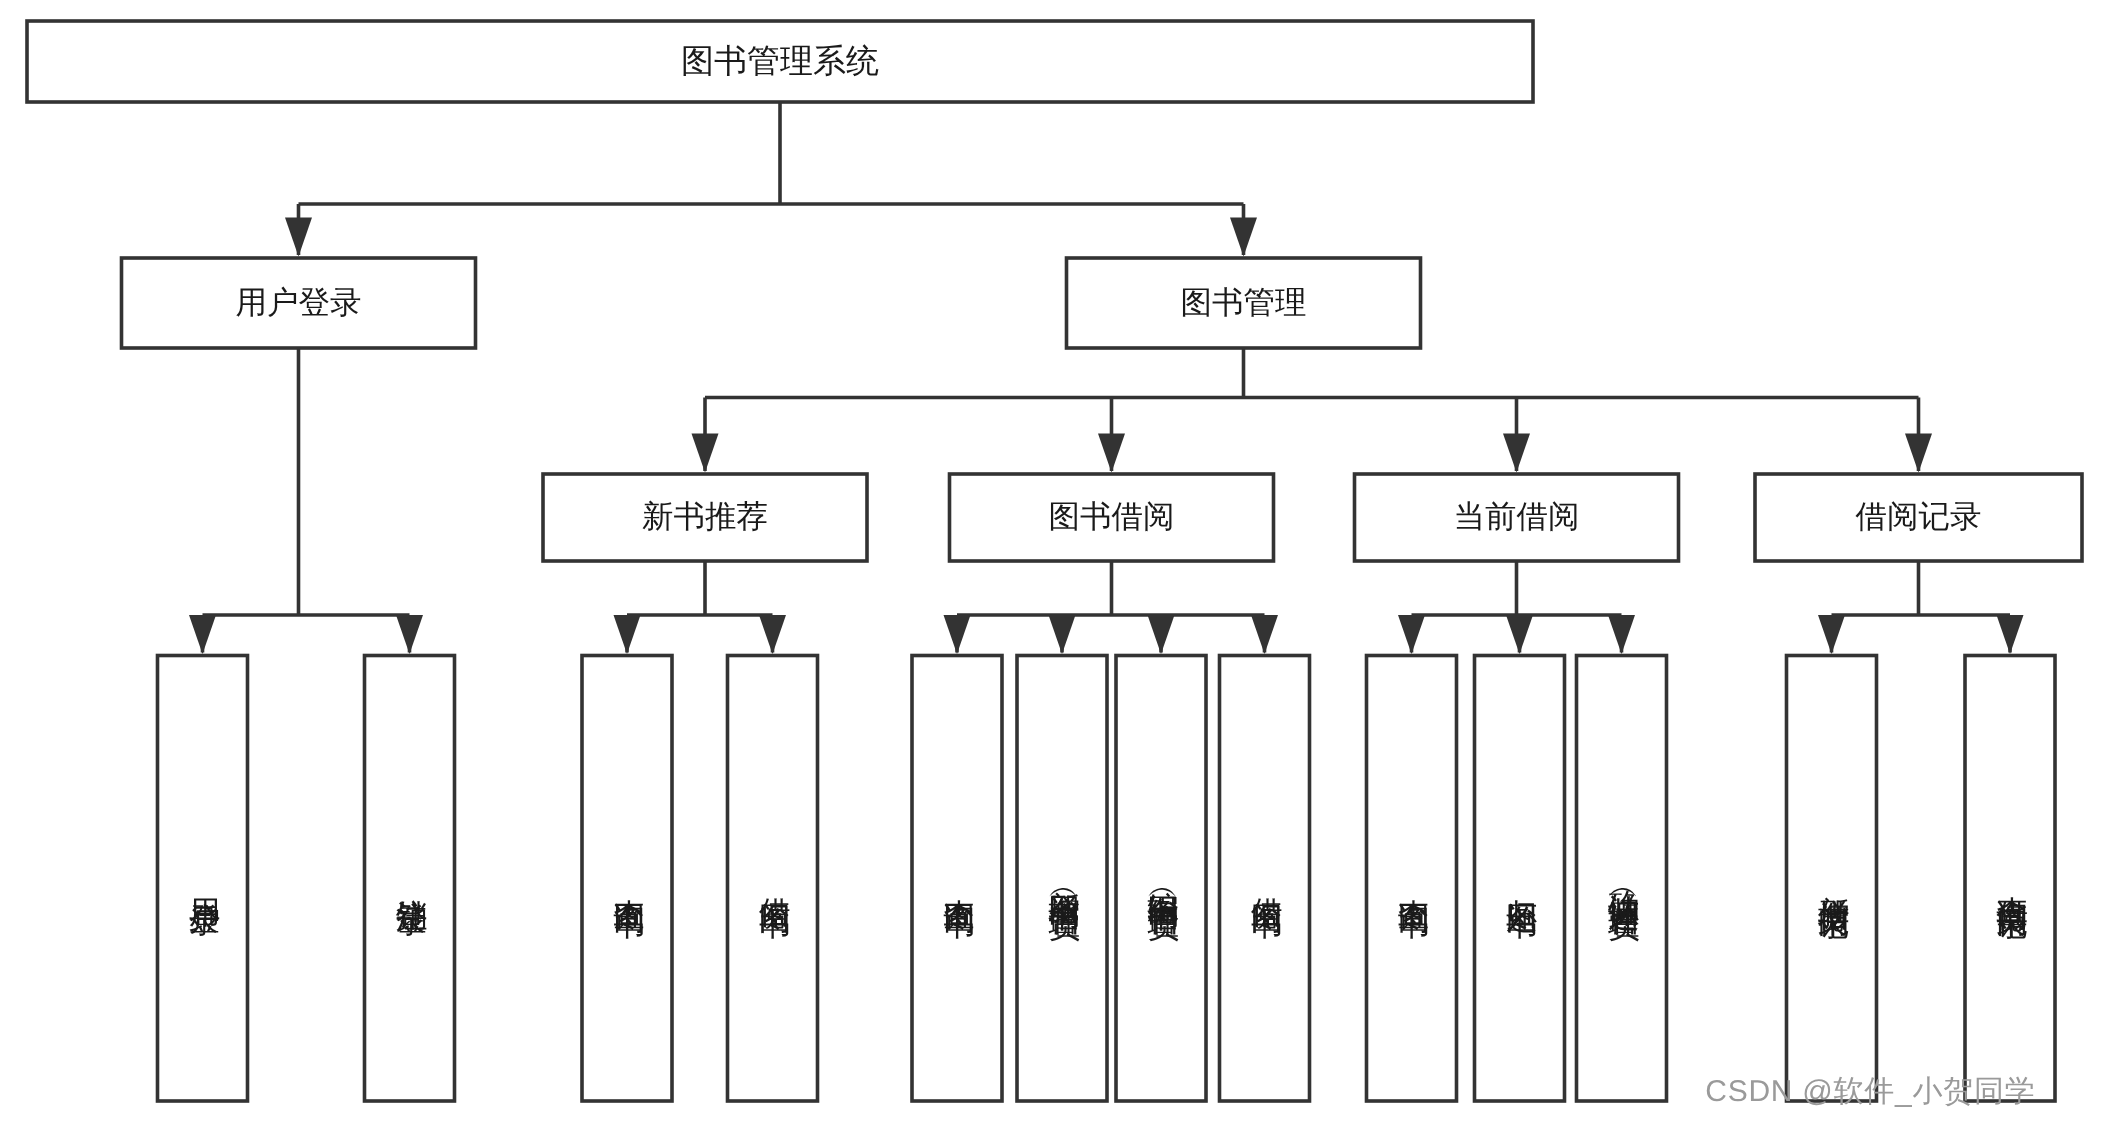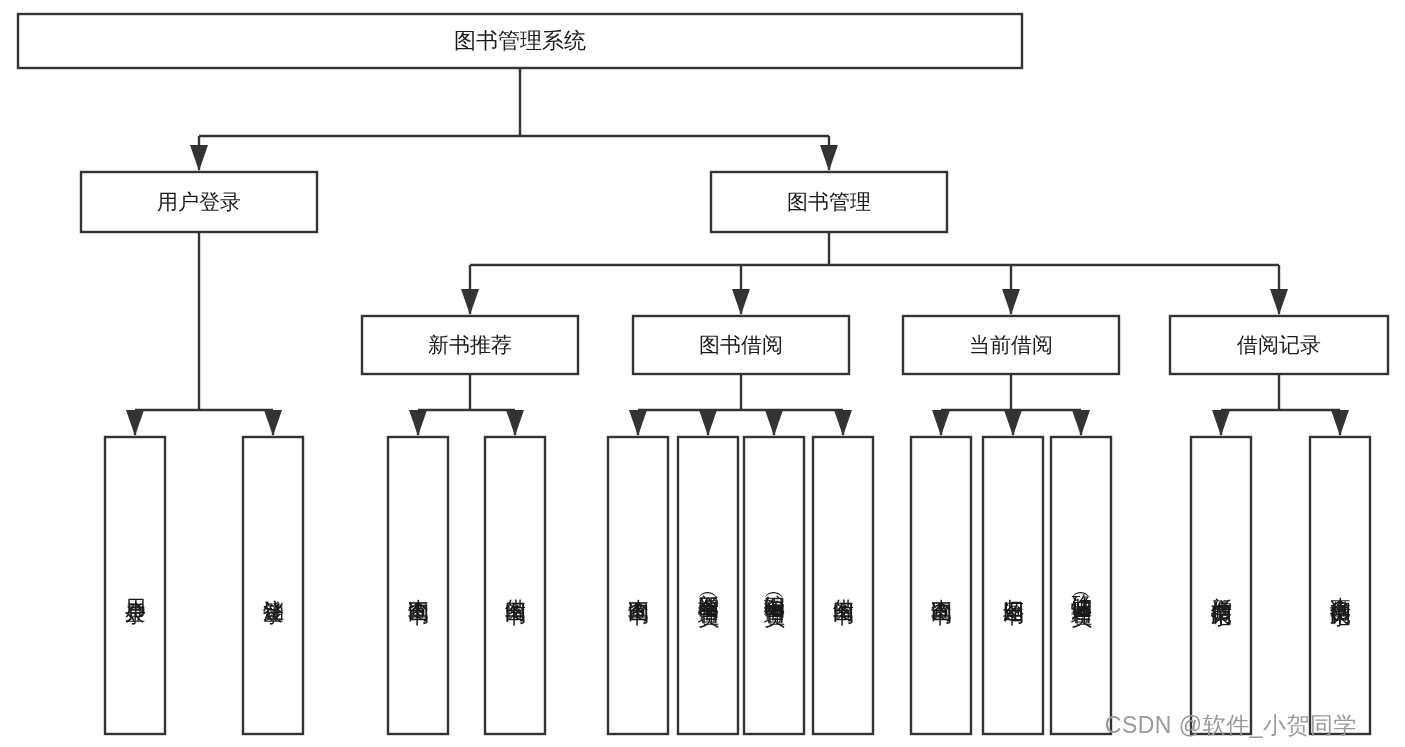--- a/index.html
+++ b/index.html
@@ -67,21 +67,21 @@
     letter-spacing: 2px;
     color: #1a1a1a;
     white-space: nowrap;
     text-align: center;
   }
   .watermark {
     position: absolute;
     right: 12px;
     bottom: 6px;
     font-family: "Liberation Sans", "DejaVu Sans", sans-serif;
-    font-size: 23px;
+    font-size: 20px;
     color: #9a9a9a;
     letter-spacing: 0.5px;
     white-space: nowrap;
   }
 </style>
 </head>
 <body>
 
 <div id="diagram-root">
 

